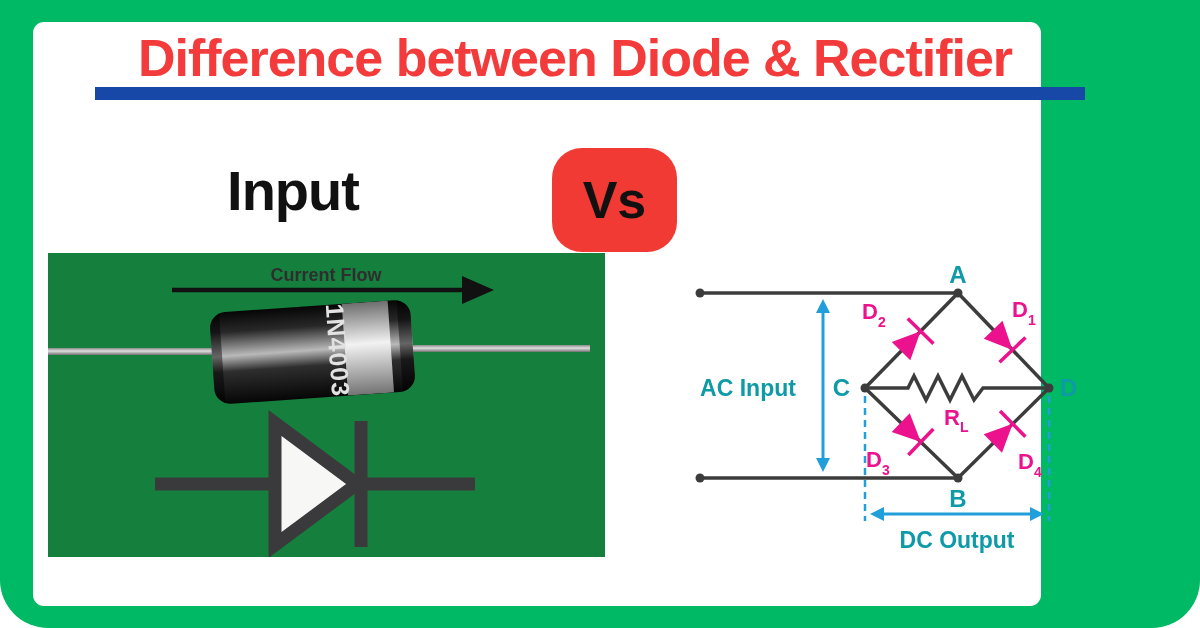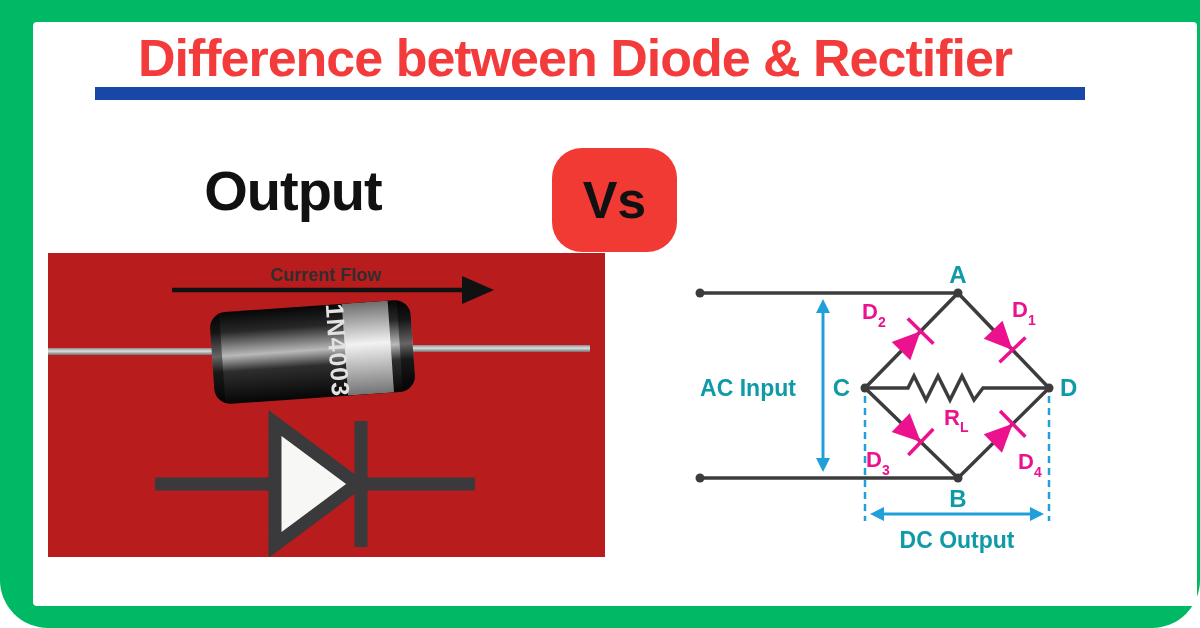--- a/index.html
+++ b/index.html
@@ -1,41 +1,41 @@
 <!DOCTYPE html>
 <html><head>
 <meta charset="utf-8">
 <style>
   html,body{margin:0;padding:0;background:#ffffff;}
   .stage{position:relative;width:1200px;height:628px;font-family:"Liberation Sans",sans-serif;overflow:hidden;background:#ffffff;}
   .frame{position:absolute;left:0;top:0;width:1200px;height:628px;background:#00b964;border-radius:0 0 48px 48px;}
-  .card{position:absolute;left:33px;top:22px;width:1164px;height:584px;background:#ffffff;border-radius:4px;}
+  .card{position:absolute;left:33px;top:22px;width:1008px;height:584px;background:#ffffff;border-radius:11px;}
   .title{position:absolute;left:0;top:6px;width:1084px;text-align:center;font-size:52px;font-weight:700;letter-spacing:-1px;color:#f43b3b;white-space:nowrap;}
   .title-bar{position:absolute;left:62px;top:65px;width:990px;height:13px;background:#1748a8;}
   .heading{position:absolute;font-size:56px;font-weight:700;color:#111111;letter-spacing:-1px;}
   .h-diode{left:160px;top:136px;width:200px;text-align:center;}
   .h-rect{left:716px;top:136px;width:300px;text-align:center;}
   .vs-badge{position:absolute;left:519px;top:126px;width:125px;height:104px;background:#f23a34;border-radius:30px;display:flex;align-items:center;justify-content:center;}
   .vs-badge span{font-size:52px;font-weight:700;color:#111111;}
-  .diode-panel{position:absolute;left:15px;top:231px;width:557px;height:304px;background:#b91c1c;}
+  .diode-panel{position:absolute;left:15px;top:231px;width:557px;height:304px;background:#15803d;}
   .rect-panel{position:absolute;left:627px;top:233px;width:470px;height:310px;}
   svg{display:block;}
   text{font-family:"Liberation Sans",sans-serif;}
 </style>
 </head>
 <body>
 
 <div class="stage">
   <div class="frame"></div>
   <div class="card">
 
     <div class="title">Difference between Diode &amp; Rectifier</div>
     <div class="title-bar"></div>
 
-    <div class="heading h-diode">Output</div>
+    <div class="heading h-diode">Input</div>
     <div class="vs-badge">
       <span>Vs</span>
     </div>
 
     <div class="diode-panel">
       <svg width="557" height="304" viewBox="0 0 557 304">
         <defs>
           <linearGradient id="leadGrad" x1="0" y1="0" x2="0" y2="1">
             <stop offset="0" stop-color="#8a8a8a"></stop>
               <stop offset="0.45" stop-color="#dedede"></stop>

